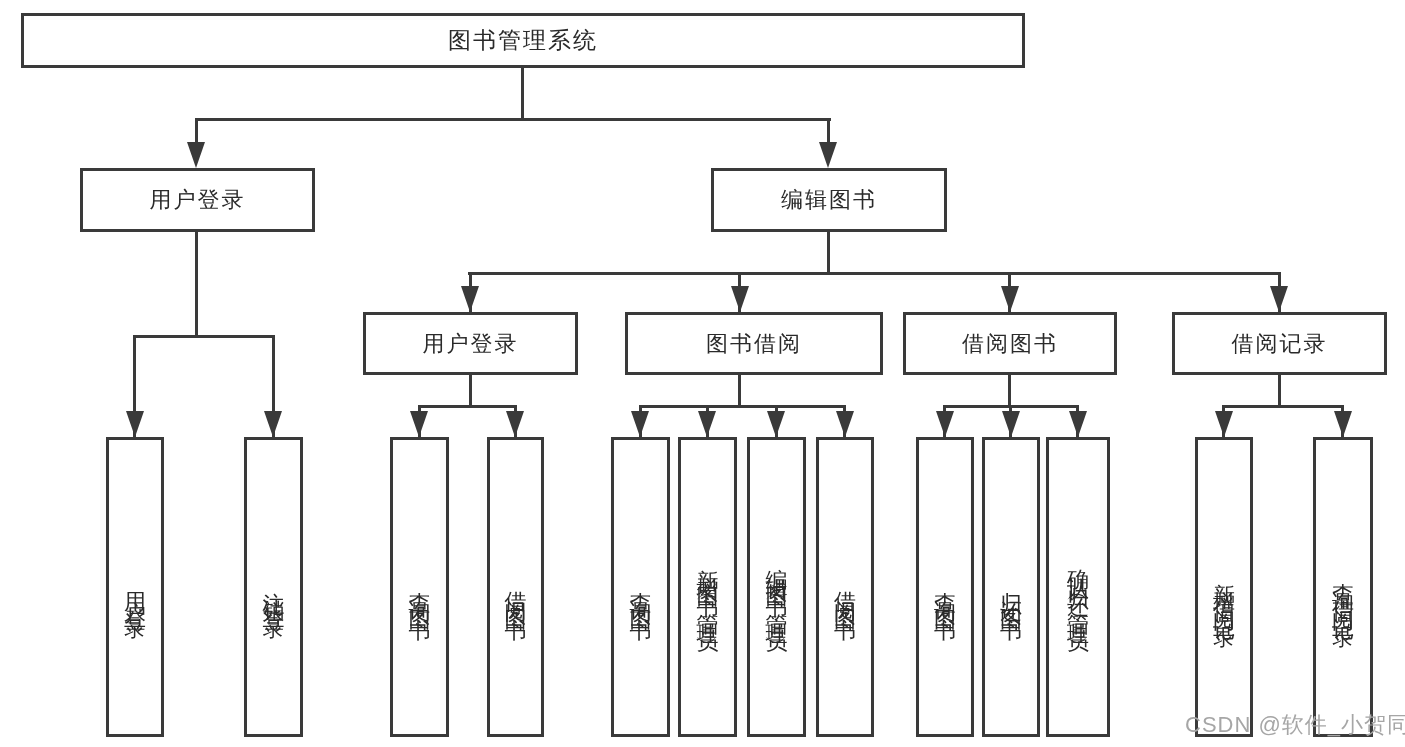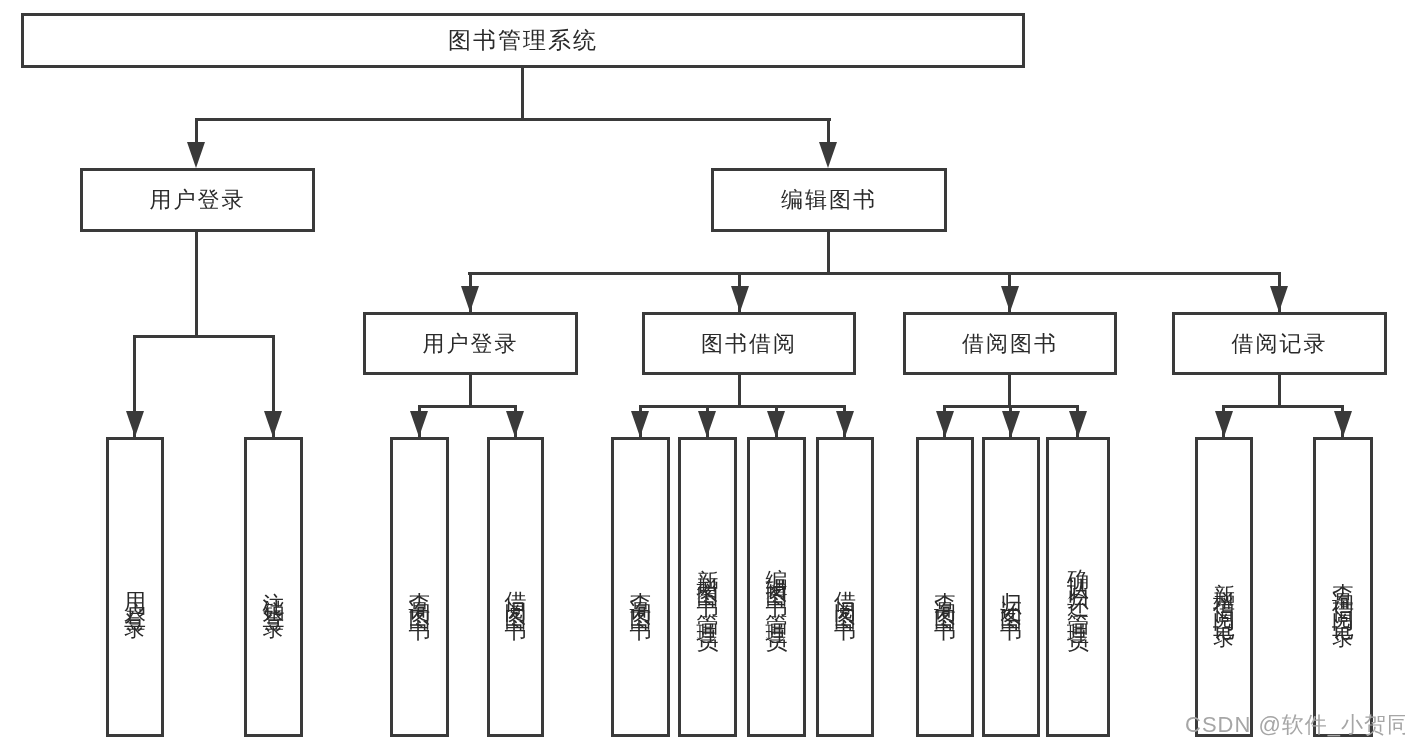--- a/index.html
+++ b/index.html
@@ -80,21 +80,21 @@
   </div>
 
   <div class="hbox" style="left:711px; top:168px; width:236px; height:64px;">
     <span>编辑图书</span>
   </div>
 
   <div class="hbox" style="left:363px; top:312px; width:215px; height:63px;">
     <span>用户登录</span>
   </div>
 
-  <div class="hbox" style="left:642px; top:312px; width:214px; height:63px;">
+  <div class="hbox" style="left:625px; top:312px; width:258px; height:63px;">
     <span>图书借阅</span>
   </div>
 
   <div class="hbox" style="left:903px; top:312px; width:214px; height:63px;">
     <span>借阅图书</span>
   </div>
 
   <div class="hbox" style="left:1172px; top:312px; width:215px; height:63px;">
     <span>借阅记录</span>
   </div>

